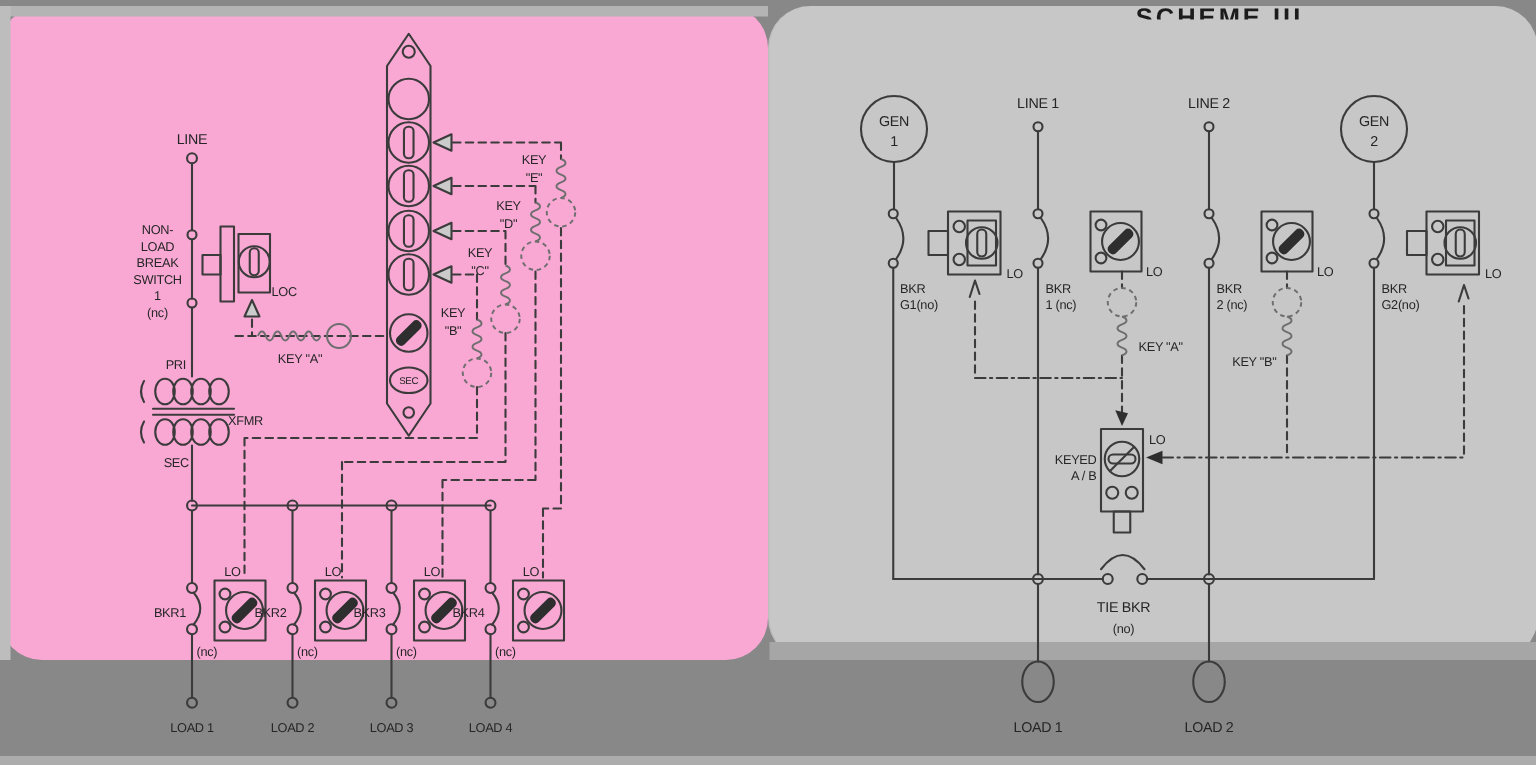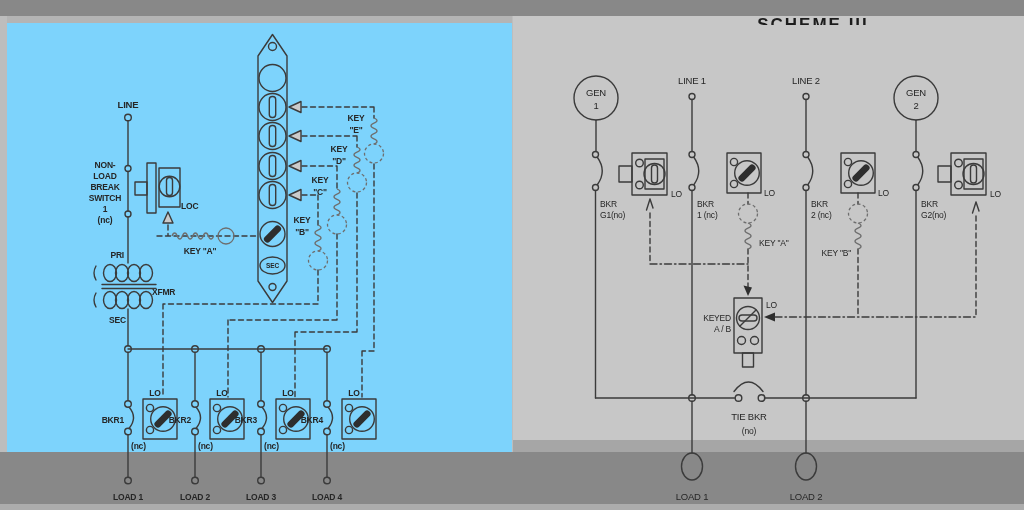--- a/index.html
+++ b/index.html
@@ -1,18 +1,18 @@
 <!DOCTYPE html>
 <html><head>
 <meta charset="utf-8">
 <style>
   html,body{margin:0;padding:0;background:#888;}
   .stage{position:relative;width:1024px;height:510px;overflow:hidden;font-family:"Liberation Sans",sans-serif;}
-  .panel{position:absolute;top:16px;height:436px;width:512px;}
-  .panel-left{left:0;background:#7dd3fc;font-weight:bold;}
+  .panel{position:absolute;top:4px;height:436px;width:512px;border-radius:28px;}
+  .panel-left{left:0;background:#f9a8d4;}
   .panel-left::before{content:"";position:absolute;left:0;top:0;width:100%;height:7px;background:#b4b4b4;}
   .panel-left::after{content:"";position:absolute;left:0;top:0;width:7px;height:100%;background:#bdbdbd;}
   .panel-right{left:512px;background:#c7c7c7;border-left:1px solid #bdbdbd;}
   .panel-right::after{content:"";position:absolute;left:0;bottom:0;width:100%;height:12px;background:#a6a6a6;}
   .bottom-strip{position:absolute;left:0;bottom:0;width:100%;height:6px;background:#acacac;}
   .title-clip{position:absolute;top:0;left:0;width:100%;height:9px;overflow:hidden;text-align:center;z-index:3;}
   .title-clip span{display:inline-block;margin-top:-16px;margin-left:88px;font-size:17px;font-weight:bold;letter-spacing:2px;color:#1c1c1c;text-decoration:underline;line-height:22px;}
   svg{position:absolute;left:0;top:0;z-index:2;}
   .ln{stroke:#3b3b3b;stroke-width:1.4;fill:none;stroke-linecap:round;stroke-linejoin:round;}
   .lnf{stroke:#3b3b3b;stroke-width:1.4;fill:#cbcbcb;stroke-linejoin:round;}

